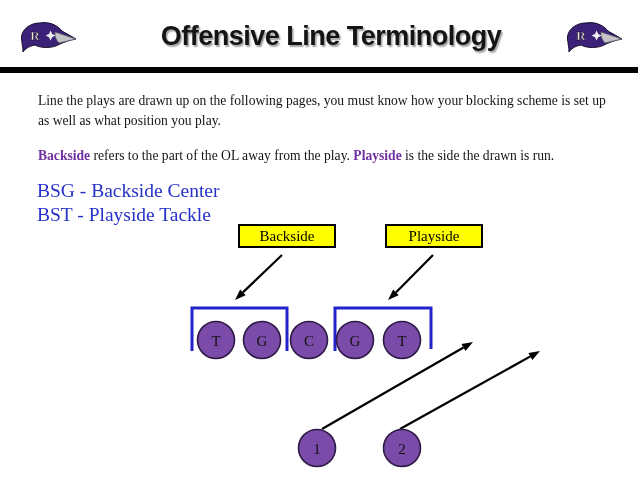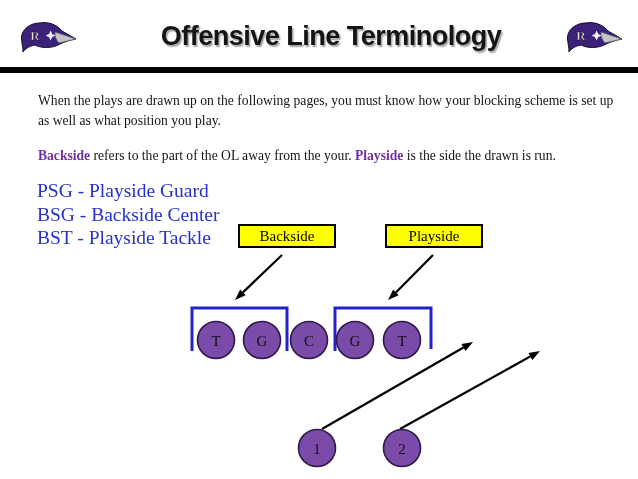--- a/index.html
+++ b/index.html
@@ -83,26 +83,25 @@
     <svg viewBox="0 0 64 36" width="64" height="36">
       <path d="M7 24 C4 13, 14 5, 25 5 C36 3, 44 9, 47 13 L61 21 C54 22, 50 24, 45 26 C37 31, 25 30, 20 27 C14 28, 10 31, 8 34 C8 29, 7 27, 7 24 Z" fill="#3B2178" stroke="#17102e" stroke-width="1"></path>
       <path d="M40 14 L61 21 L44 25 C41 22, 39.5 18, 40 14 Z" fill="#c3c3c8" stroke="#5a5a63" stroke-width="0.8"></path>
       <path d="M34 16 l1.6 -3.4 l1.6 3.4 l3.4 1.6 l-3.4 1.6 l-1.6 3.4 l-1.6 -3.4 l-3.4 -1.6 Z" fill="#efefef"></path>
       <text x="20" y="21.5" font-size="13" font-weight="bold" fill="#ece7da" stroke="#17102e" stroke-width="0.5" text-anchor="middle" font-family="Liberation Serif, serif">R</text>
     </svg>
   </div>
 
   <div class="divider"></div>
 
-  <p class="para p1">When the plays are drawn up on the following pages, you must know how your blocking scheme is set up as well as what position you play.</p>
+  <p class="para p1">Line the plays are drawn up on the following pages, you must know how your blocking scheme is set up as well as what position you play.</p>
 
-  <p class="para p2"><b class="kw">Backside</b><span> refers to the part of the OL away from the your.  </span><b class="kw">Playside</b><span> is the side the drawn is run.</span></p>
+  <p class="para p2"><b class="kw">Backside</b><span> refers to the part of the OL away from the play.  </span><b class="kw">Playside</b><span> is the side the drawn is run.</span></p>
 
   <ul class="terms">
-    <li>PSG - Playside Guard</li>
     <li>BSG - Backside Center</li>
     <li>BST - Playside Tackle</li>
   </ul>
 
   <div class="label-box backside-box">
     <span>Backside</span>
   </div>
   <div class="label-box playside-box">
     <span>Playside</span>
   </div>

